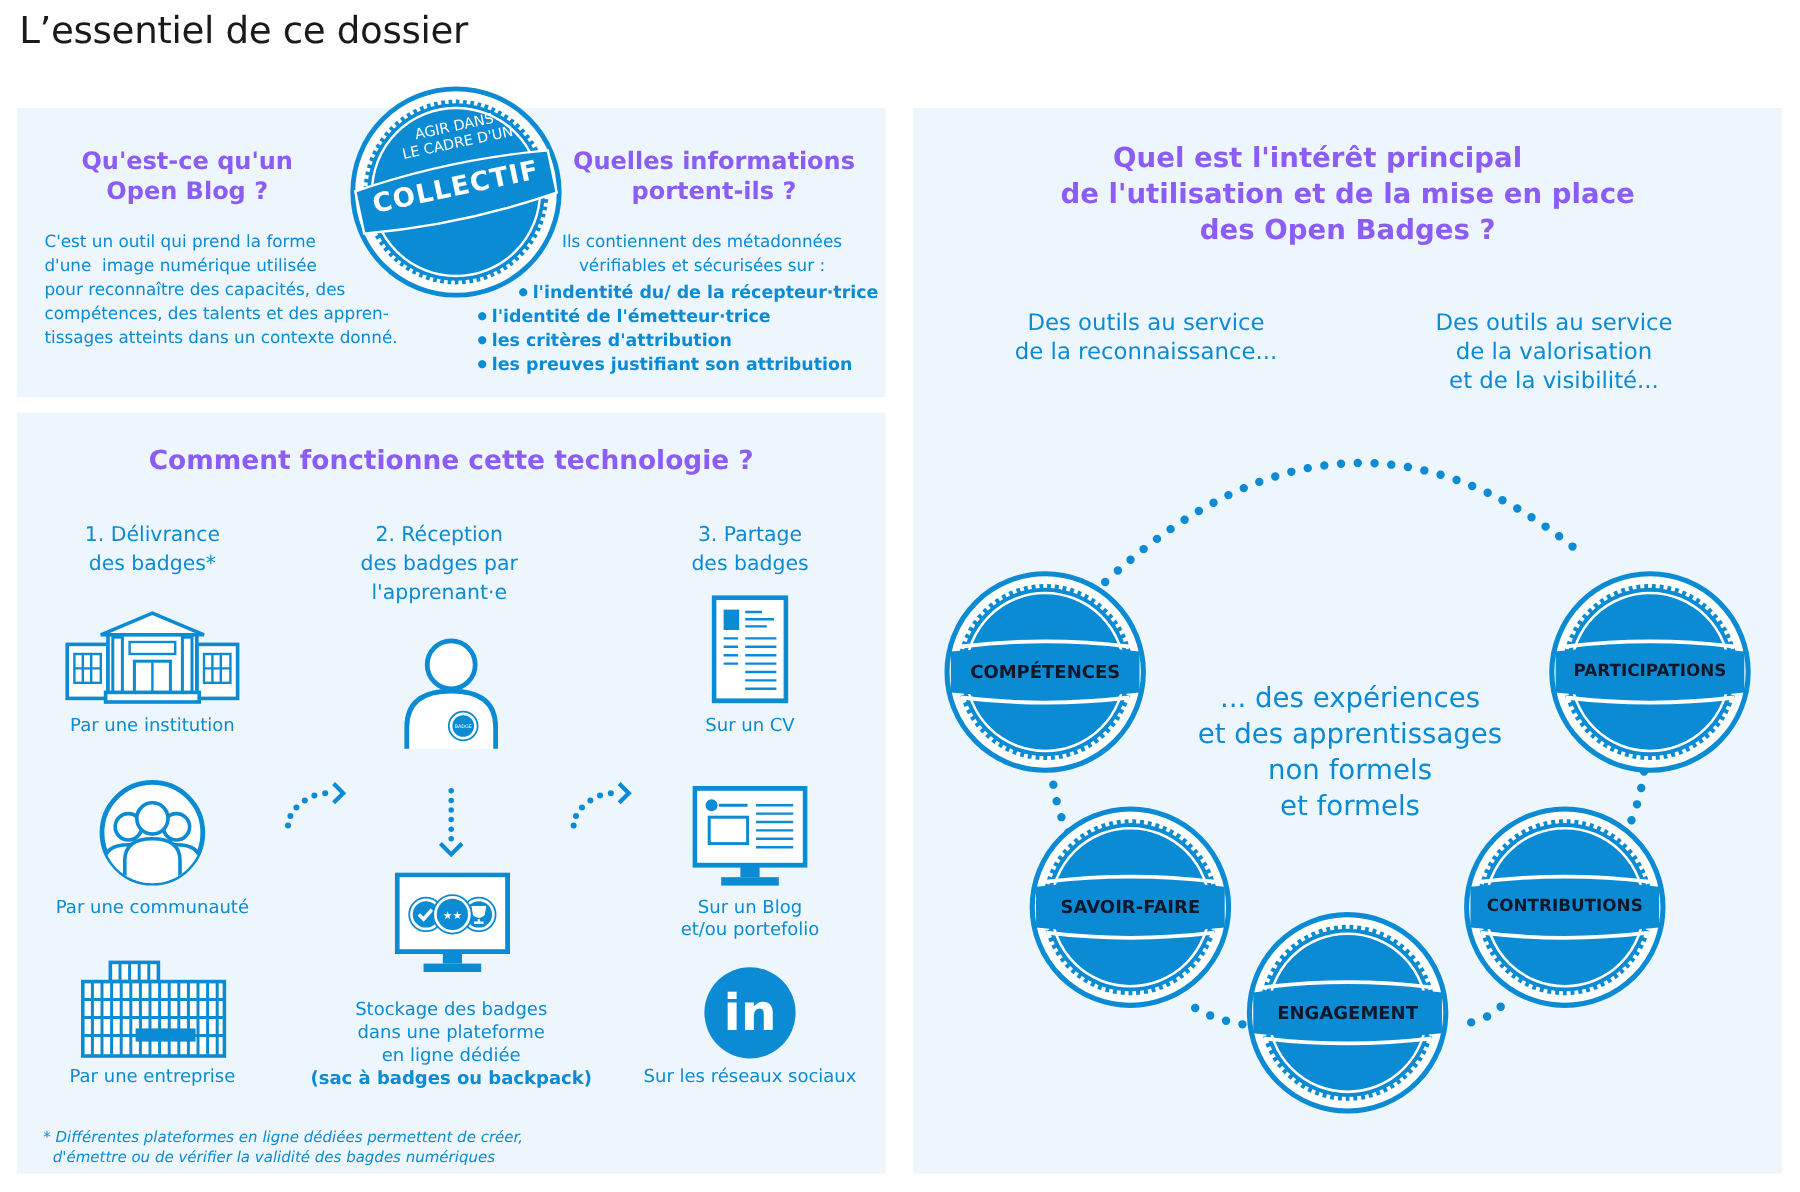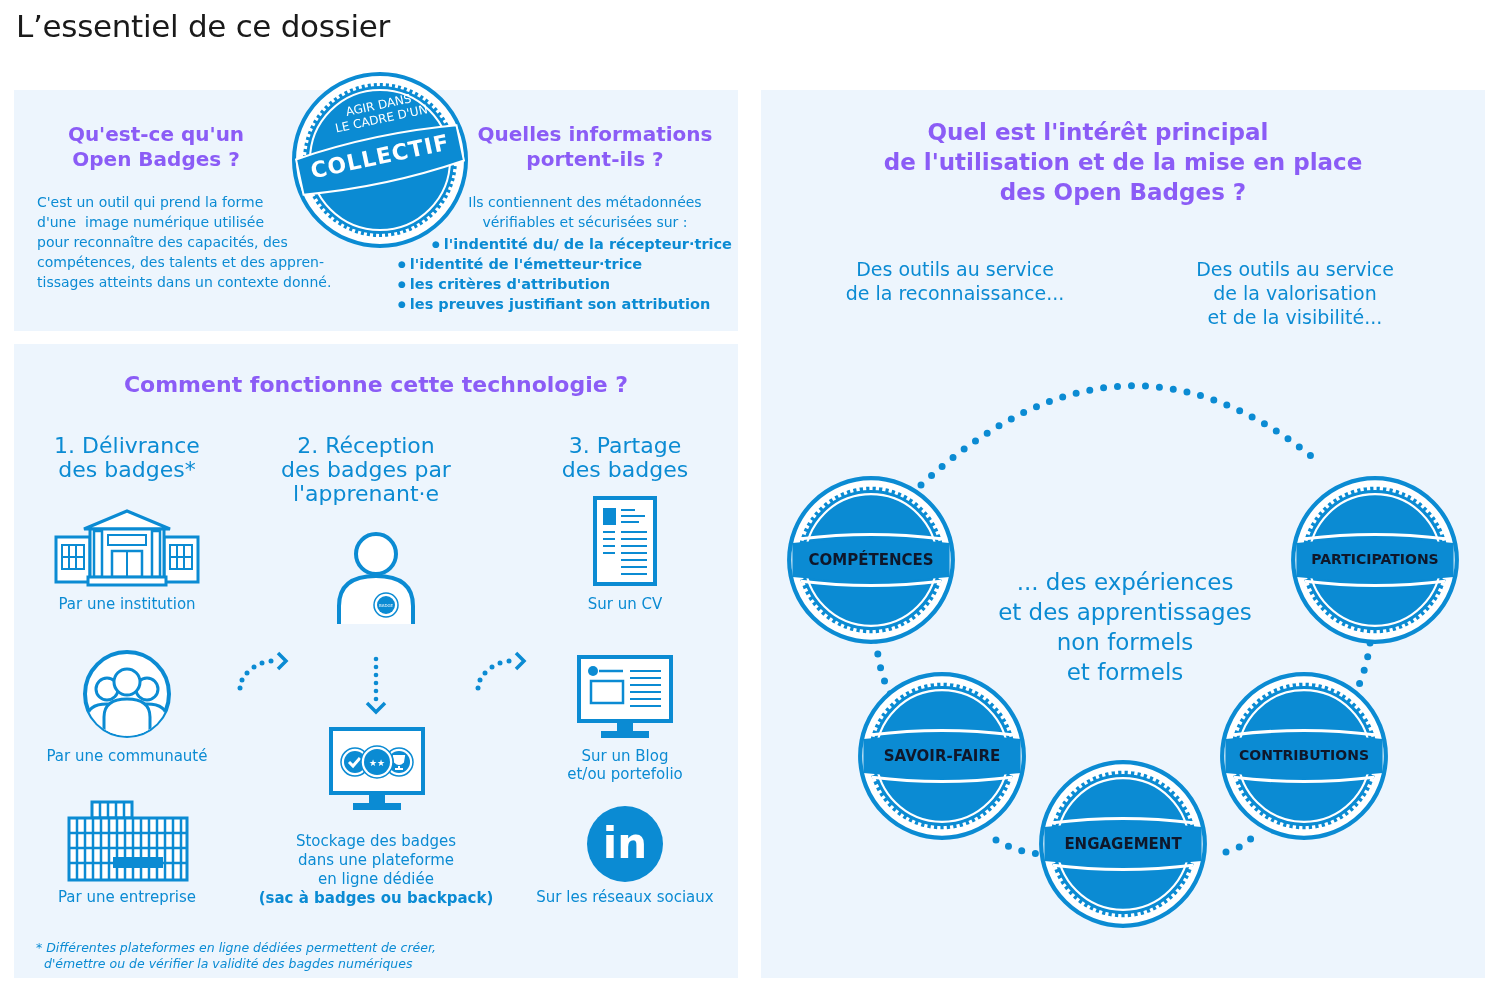--- a/index.html
+++ b/index.html
@@ -4,21 +4,21 @@
 <style>
   html,body{margin:0;padding:0;}
   body{width:1500px;height:993px;background:#ffffff;position:relative;overflow:hidden;font-family:"DejaVu Sans","Liberation Sans",sans-serif;color:#0b8bd3;}
   .abs{position:absolute;}
   .page-title{left:16px;top:8px;font-size:31px;color:#1a1a1a;font-weight:normal;letter-spacing:-0.3px;font-family:"DejaVu Sans",sans-serif;}
   .panel{position:absolute;background:#edf5fd;}
   .h-bold{font-weight:bold;color:#8b5cf6;text-align:center;}
   .txt{color:#0b8bd3;}
   .center{text-align:center;}
   .lbl{position:absolute;text-align:center;font-size:15px;color:#0b8bd3;}
-  .step-title{position:absolute;text-align:center;font-size:22px;line-height:24px;color:#0b8bd3;}
+  .step-title{position:absolute;text-align:center;font-size:17px;line-height:24px;color:#0b8bd3;}
   .badge-label{position:absolute;left:0;right:0;text-align:center;color:#0f172a;font-weight:bold;}
   svg{display:block;}
   .bullet-list{list-style:none;margin:0;padding:0;}
   .bullet-list li{font-weight:bold;font-size:14.5px;line-height:20px;color:#0b8bd3;white-space:nowrap;}
   .bullet-list li::before{content:"\25CF";font-size:9px;margin-right:4px;vertical-align:2px;}
 </style>
 </head>
 <body>
 
 <svg width="0" height="0" style="position:absolute">
@@ -33,21 +33,21 @@
     </symbol>
   </defs>
 </svg>
 
 <div class="abs page-title">L’essentiel de ce dossier</div>
 
 <div class="panel" style="left:14px;top:90px;width:724px;height:241px;"></div>
 
 <div class="abs h-bold" style="left:36px;top:122px;width:240px;font-size:20px;line-height:25px;">
   <div>Qu'est-ce qu'un</div>
-  <div>Open Badges ?</div>
+  <div>Open Blog ?</div>
 </div>
 <div class="abs txt" style="left:37px;top:192px;font-size:14px;line-height:20px;white-space:nowrap;">
   <div>C'est un outil qui prend la forme</div>
   <div style="white-space:pre">d'une  image numérique utilisée</div>
   <div>pour reconnaître des capacités, des</div>
   <div>compétences, des talents et des appren-</div>
   <div>tissages atteints dans un contexte donné.</div>
 </div>
 
 <div class="abs" style="left:290px;top:70px;width:180px;height:180px;">

